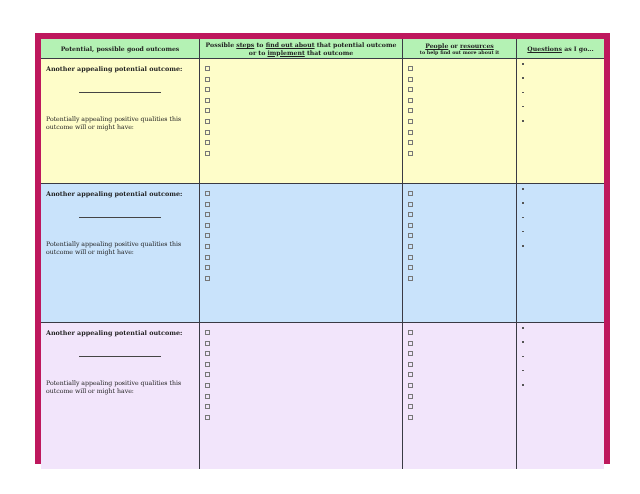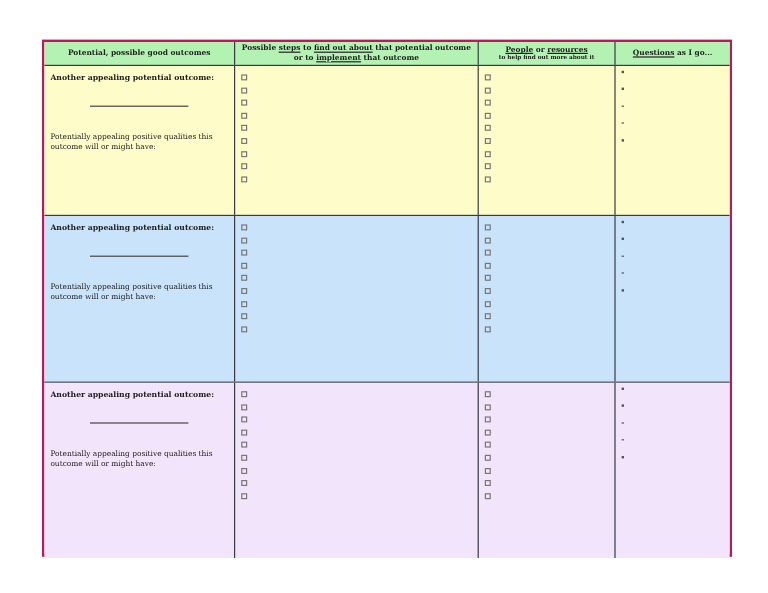--- a/index.html
+++ b/index.html
@@ -1,19 +1,19 @@
 <!DOCTYPE html>
 <html><head>
   <meta charset="utf-8">
   <style>
     html, body { margin: 0; padding: 0; background: #ffffff; }
     body { width: 640px; height: 494px; position: relative; overflow: hidden;
       font-family: "DejaVu Serif", "Liberation Serif", serif; color: #222; }
     .tbl { position: absolute; left: 35px; top: 33px; width: 575px; height: 431px;
-      border: 2px solid #be185d; box-sizing: border-box; }
+      border: 6px solid #be185d; box-sizing: border-box; }
     .row { position: absolute; left: 0; width: 100%; box-sizing: border-box;
       border-bottom: 1px solid #3a3a44; }
     .row:last-child { border-bottom: none; }
     .cell { position: absolute; top: 0; bottom: 0; box-sizing: border-box; }
     .cell.c1 { left: 0; width: 158px; }
     .cell.c2 { left: 158px; width: 203px; border-left: 1px solid #3a3a44; }
     .cell.c3 { left: 361px; width: 114px; border-left: 1px solid #3a3a44; }
     .cell.c4 { left: 475px; right: 0; border-left: 1px solid #3a3a44; }
     .hdr { top: 0; height: 20px; background: #b4f2b4; }
     .hdr .cell { display: flex; flex-direction: column; align-items: center; justify-content: center;

